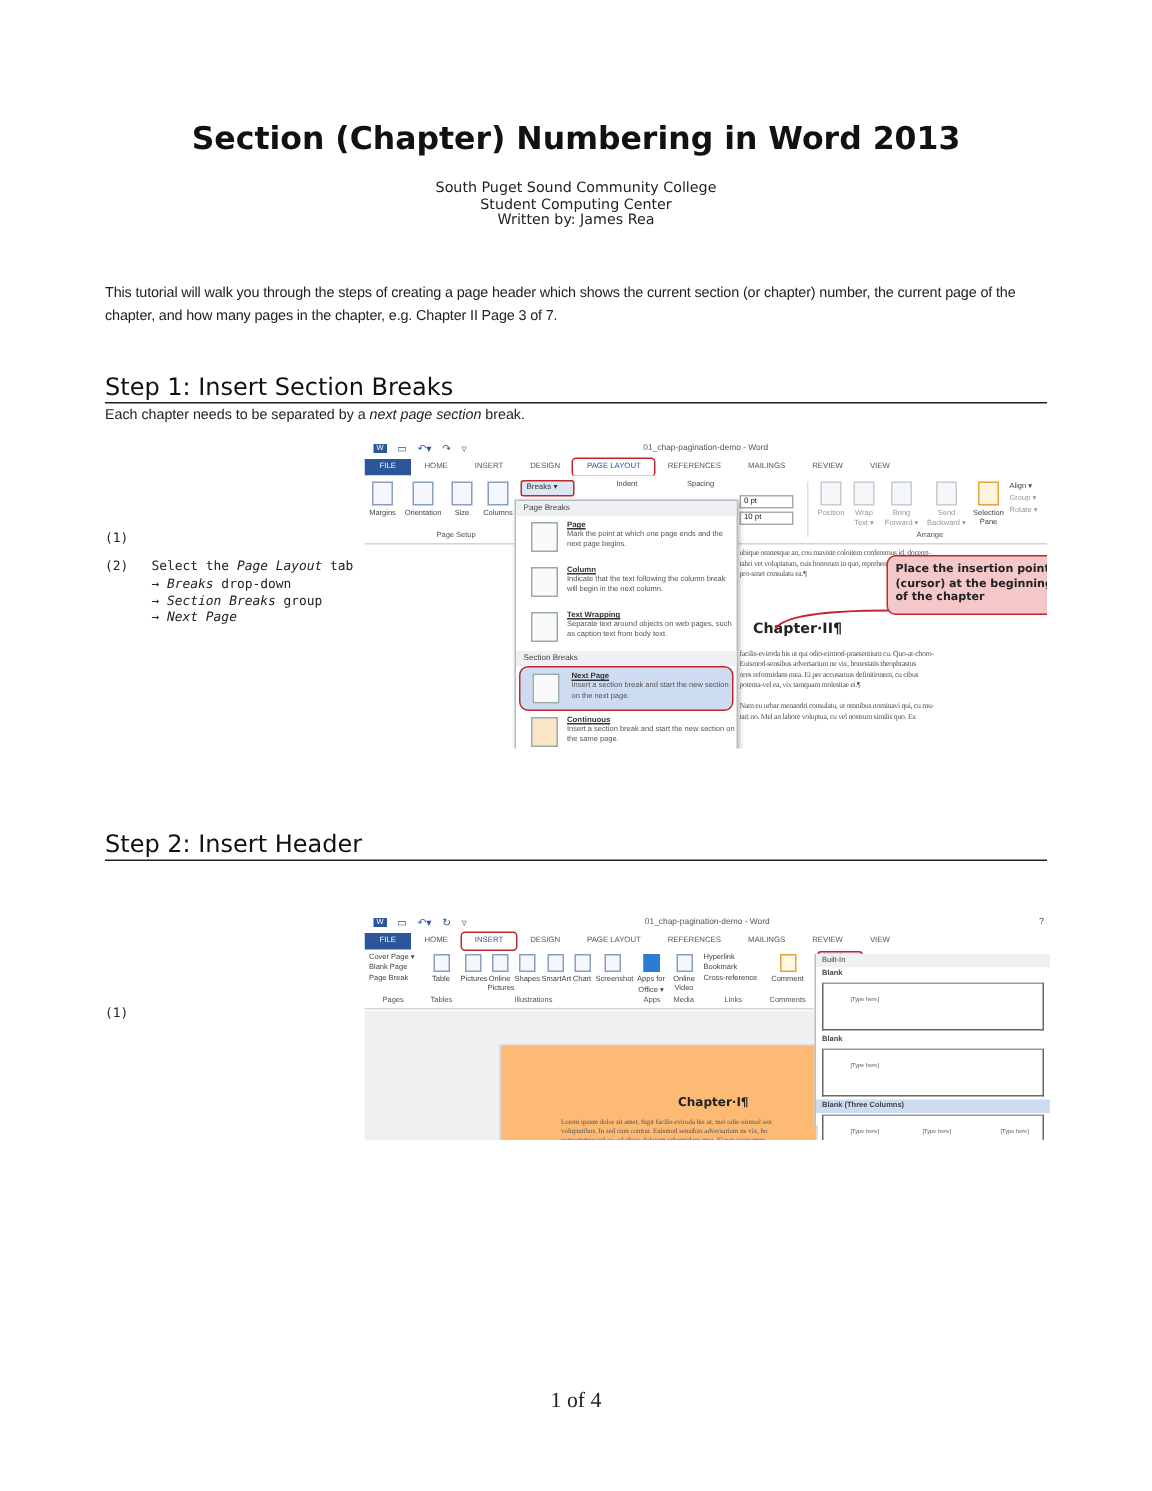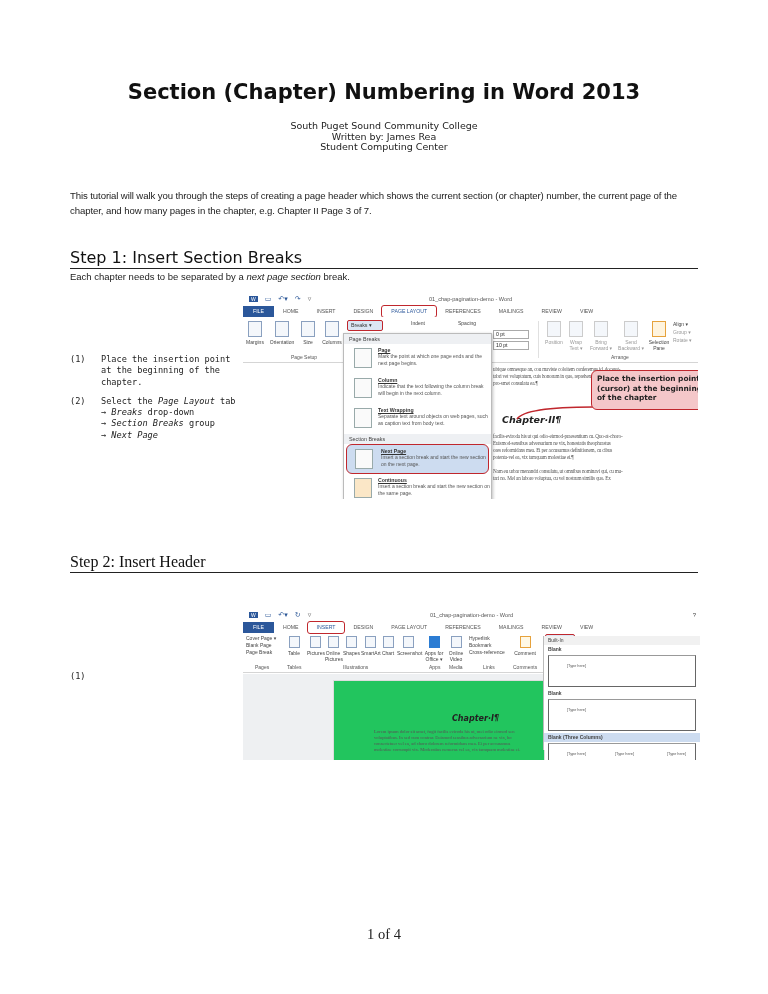--- a/index.html
+++ b/index.html
@@ -11,21 +11,21 @@
   .byline { position: absolute; top: 121px; left: 0; width: 768px; text-align: center;
     font-family: "DejaVu Sans", sans-serif; font-size: 9.5px; line-height: 10.5px; color: #222; }
 
   .intro { position: absolute; top: 188px; left: 70px; width: 640px;
     font-family: "Liberation Sans", sans-serif; font-size: 9.6px; line-height: 15px; color: #222; letter-spacing: -0.1px; }
 
   .step-heading { position: absolute; left: 70px; width: 628px;
     font-family: "DejaVu Sans", sans-serif; font-size: 16px; color: #111;
     border-bottom: 1.3px solid #222; padding-bottom: 1px; }
   .step1-heading { top: 248px; }
-  .step2-heading { top: 553px; font-family: Liberation Serif, serif; }
+  .step2-heading { top: 553px; }
 
   .para { position: absolute; left: 70px; font-family: "Liberation Sans", sans-serif;
     font-size: 9.5px; line-height: 14px; color: #222; }
 
   .steps { position: absolute; left: 70px; font-family: "DejaVu Sans Mono", monospace;
     font-size: 8.6px; line-height: 11.3px; color: #222; }
   .step-row { display: flex; margin-bottom: 8px; }
   .step-num { width: 31px; flex: none; }
   .step-body div { white-space: nowrap; }
   .step-body em { font-style: italic; }
@@ -59,66 +59,61 @@
     border: 1px solid #bbb; box-shadow: 1px 1px 3px rgba(0,0,0,0.25); font-size: 5px; color: #444; }
   .menu-hdr { height: 10px; line-height: 10px; padding-left: 5px; background: #eef0f3; font-size: 5.4px; color: #444; }
   .menu-item { position: relative; height: 30px; padding-left: 34px; padding-top: 3px; line-height: 6.4px; }
   .menu-item .mi-title { font-weight: bold; text-decoration: underline; color: #333; font-size: 5.2px; }
   .menu-item .mi-desc { color: #555; font-size: 5px; }
   .menu-item .mi-icon { position: absolute; left: 10px; top: 4px; width: 18px; height: 20px; border: 1px solid #9aa; background: #fafafa; }
   .menu-item.sel { background: #cddcf0; border: 1.6px solid #c0272d; border-radius: 6px; margin: 0 2px; }
 
   .docarea { position: absolute; left: 250px; top: 73px; width: 205px; height: 134px; background: #fff; font-family: "Liberation Serif", serif; font-size: 5.2px; color: #444; line-height: 7px; }
   .lorem { position: absolute; left: 0; width: 200px; color: #555; letter-spacing: -0.2px; white-space: nowrap; overflow: hidden; }
-  .chapter-h { position: absolute; font-family: "DejaVu Sans", sans-serif; font-weight: bold; color: #222; font-style: italic; }
+  .chapter-h { position: absolute; font-family: "DejaVu Sans", sans-serif; font-weight: bold; color: #222; }
 
   .callout { position: absolute; left: 330px; top: 31px; width: 118px; height: 40px; background: #f4c7c9;
     border: 1.6px solid #c0272d; border-radius: 6px; font-family: "DejaVu Sans", sans-serif; font-weight: bold;
     font-size: 7.4px; line-height: 9.5px; color: #222; padding: 3px 5px; }
 
   
   .ribbon2 { height: 40px; border-bottom: 1px solid #d5d5d5; position: relative; }
   .doc2 { position: absolute; left: 0; top: 66px; width: 302px; height: 86px; background: #eef0f2; }
-  .page2 { position: absolute; left: 90px; top: 6px; width: 212px; height: 100px; background: #22c55e; border: 1px solid #ddd; }
+  .page2 { position: absolute; left: 90px; top: 22px; width: 212px; height: 100px; background: #fdba74; border: 1px solid #ddd; }
   .hdr-btn { position: absolute; left: 302px; top: 1px; width: 30px; height: 10px; border: 1.6px solid #c0272d; border-radius: 2px;
     font-size: 5px; line-height: 7px; padding-left: 3px; background: #dce6f4; color: #333; }
   .gallery { position: absolute; left: 300px; top: 38px; width: 157px; height: 114px; background: #fff; border-left: 1px solid #bbb; font-size: 5px; color: #444; }
   .g-lbl { height: 9px; line-height: 9px; padding-left: 4px; background: #f1f1f1; font-size: 5px; color: #444; }
   .g-lbl.sel { background: #cddcf0; }
   .g-thumb { height: 32px; margin: 1px 4px 2px; border: 1.4px solid #666; border-top-color: #999; position: relative; }
   .g-thumb span { position: absolute; top: 8px; font-size: 3.8px; color: #555; }
 
   .page-num { position: absolute; top: 926px; left: 0; width: 768px; text-align: center;
     font-family: "Liberation Serif", serif; font-size: 14.5px; color: #222; }
 </style>
 </head>
 <body>
 
 <div class="doc-title">Section (Chapter) Numbering in Word 2013</div>
 <div class="byline">
   <div>South Puget Sound Community College</div>
+  <div>Student Computing Center</div>
   <div>Written by: James Rea</div>
-  <div>Student Computing Center</div>
 </div>
 
 <div class="intro">This tutorial will walk you through the steps of creating a page header which shows the current section (or chapter) number, the current page of the chapter, and how many pages in the chapter, e.g. Chapter II Page 3 of 7.</div>
 
 <div class="step-heading step1-heading">Step 1: Insert Section Breaks</div>
 <div class="para" style="top:270px;">
   <span>Each chapter needs to be separated by a </span><em>next page section</em><span> break.</span>
 </div>
 
 <div class="steps" style="top:354px;">
   <div class="step-row">
     <div class="step-num">(1)</div>
-    <div class="step-body">
-      <div>Place the insertion point</div>
-      <div>at the beginning of the</div>
-      <div>chapter.</div>
-    </div>
   </div>
   <div class="step-row" style="margin-top:4px;">
     <div class="step-num">(2)</div>
     <div class="step-body">
       <div><span>Select the </span><em>Page Layout</em><span> tab</span></div>
       <div><span>→ </span><em>Breaks</em><span> drop-down</span></div>
       <div><span>→ </span><em>Section Breaks</em><span> group</span></div>
       <div><span>→ </span><em>Next Page</em></div>
     </div>
   </div>

